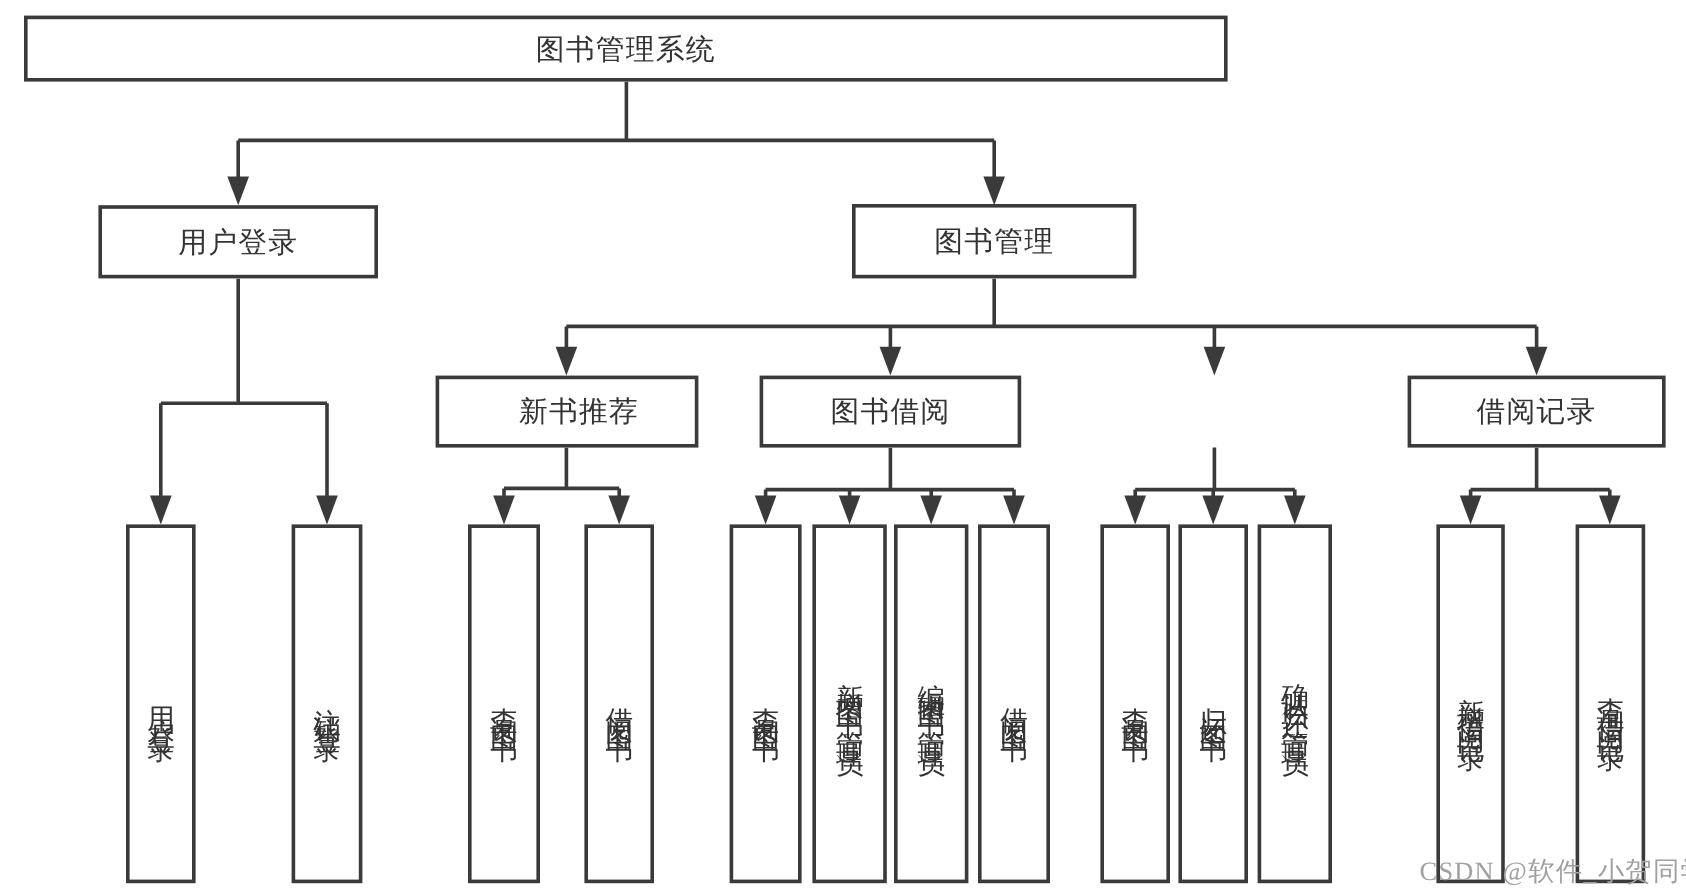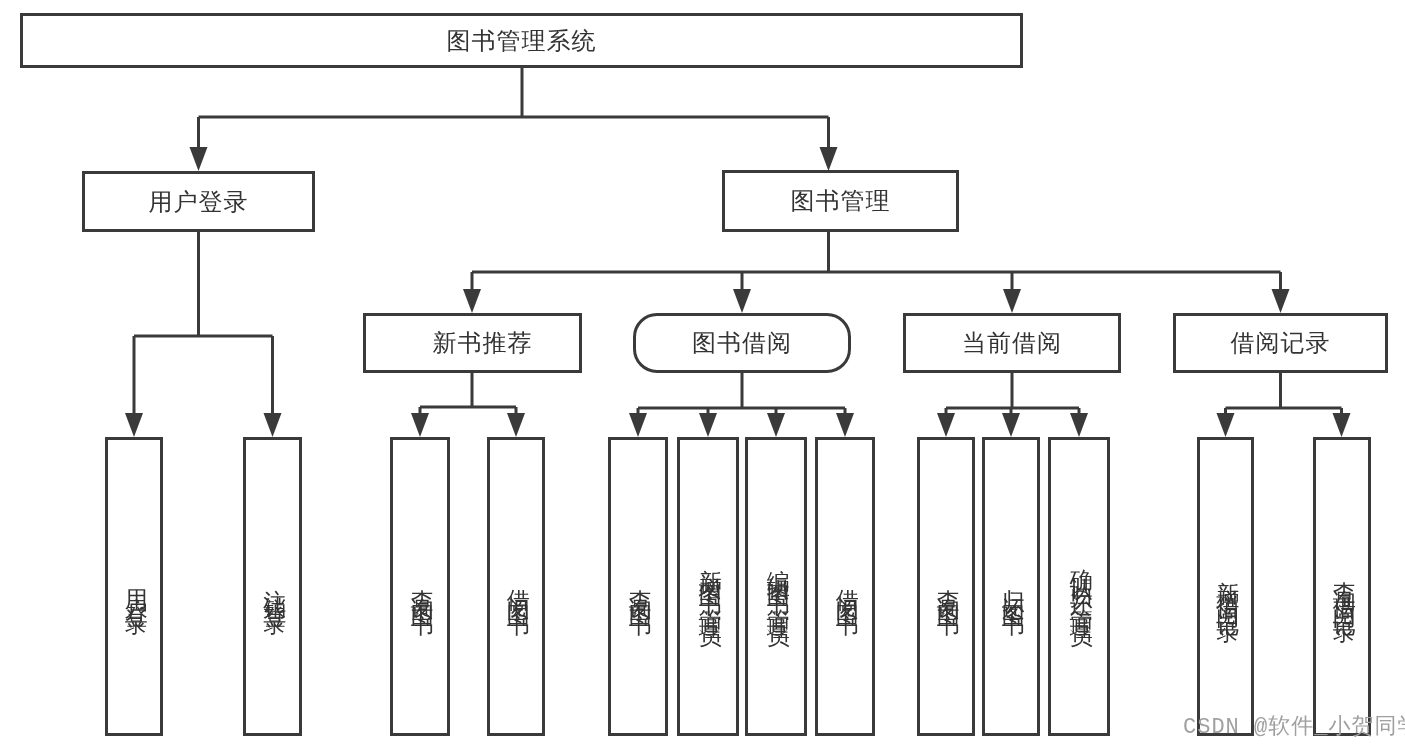--- a/index.html
+++ b/index.html
@@ -6,21 +6,21 @@
     --line:#3a3a3a;
     --text:#333333;
     --watermark:#a0a0a0;
     --background:#ffffff;
   }
   html,body{margin:0;padding:0;background:var(--background);}
   .canvas{
     position:relative;
     width:1405px;height:739px;
     background:var(--background);
-    font-family:Liberation Mono, monospace;
+    font-family:Liberation Serif, serif;
     color:var(--text);
     overflow:hidden;
   }
   .connectors{position:absolute;left:0;top:0;z-index:1;}
   .connectors path{stroke:var(--line);stroke-width:3;fill:none;}
   .connectors polygon{fill:var(--line);stroke:none;}
   .node{
     position:absolute;
     box-sizing:border-box;
     border:3px solid var(--line);
@@ -88,32 +88,29 @@
     <polygon points="1332.5,413 1350.5,413 1341.5,437"></polygon>
   </svg>
 
   <div class="node h-node" style="left:20px;top:13px;width:1003px;height:55px;">
     <span>图书管理系统</span>
   </div>
 
   <div class="node h-node" style="left:82px;top:171px;width:233px;height:61px;">
     <span>用户登录</span>
   </div>
-  <div class="node h-node" style="left:710px;top:170px;width:237px;height:62px;margin-left:12px;">
+  <div class="node h-node" style="left:710px;top:170px;width:237px;height:62px;">
     <span>图书管理</span>
   </div>
 
   <div class="node h-node" style="left:363px;top:313px;width:219px;height:60px;padding-left:20px;">
     <span>新书推荐</span>
   </div>
-  <div class="node h-node" style="left:633px;top:313px;width:218px;height:60px;border-radius:24px;">
+  <div class="node h-node" style="left:633px;top:313px;width:218px;height:60px;">
     <span>图书借阅</span>
-  </div>
-  <div class="node h-node" style="left:903px;top:313px;width:218px;height:60px;">
-    <span>当前借阅</span>
   </div>
   <div class="node h-node" style="left:1173px;top:313px;width:215px;height:60px;">
     <span>借阅记录</span>
   </div>
 
   <div class="node v-node" style="left:105px;top:437px;width:58px;height:299px;">
     <span class="v-label">用户登录</span>
   </div>
   <div class="node v-node" style="left:243px;top:437px;width:59px;height:299px;">
     <span class="v-label">注销登录</span>

